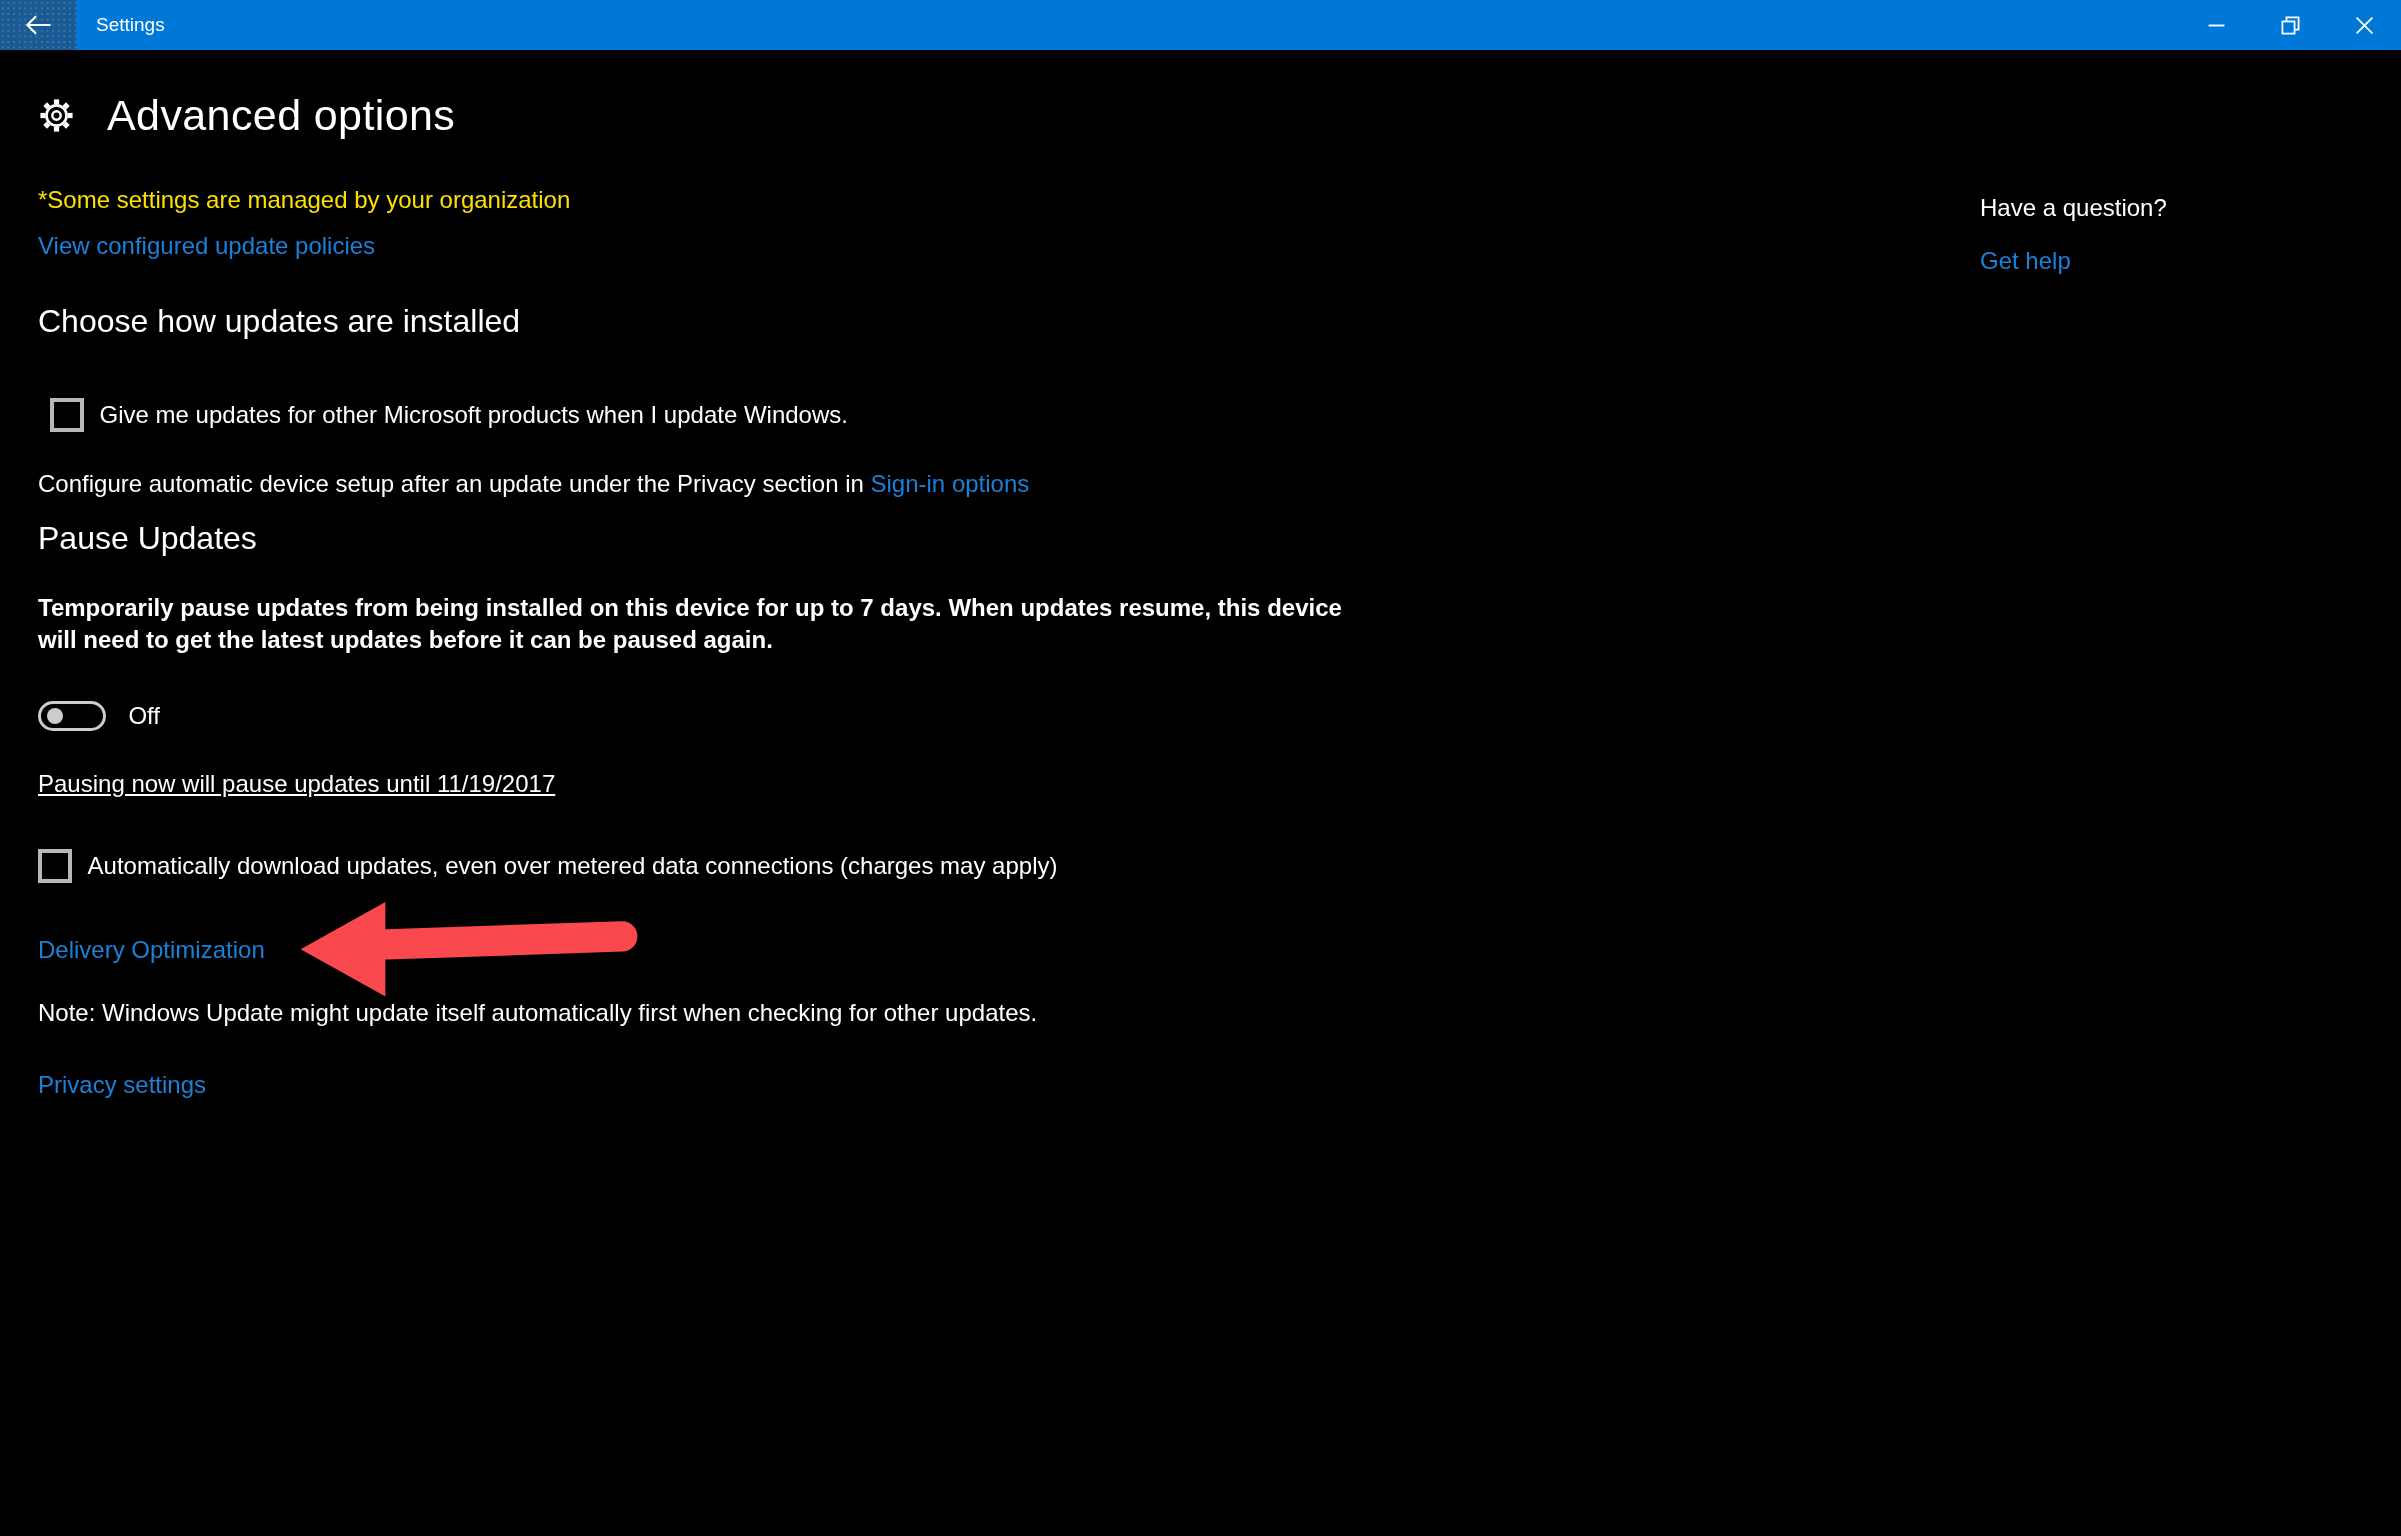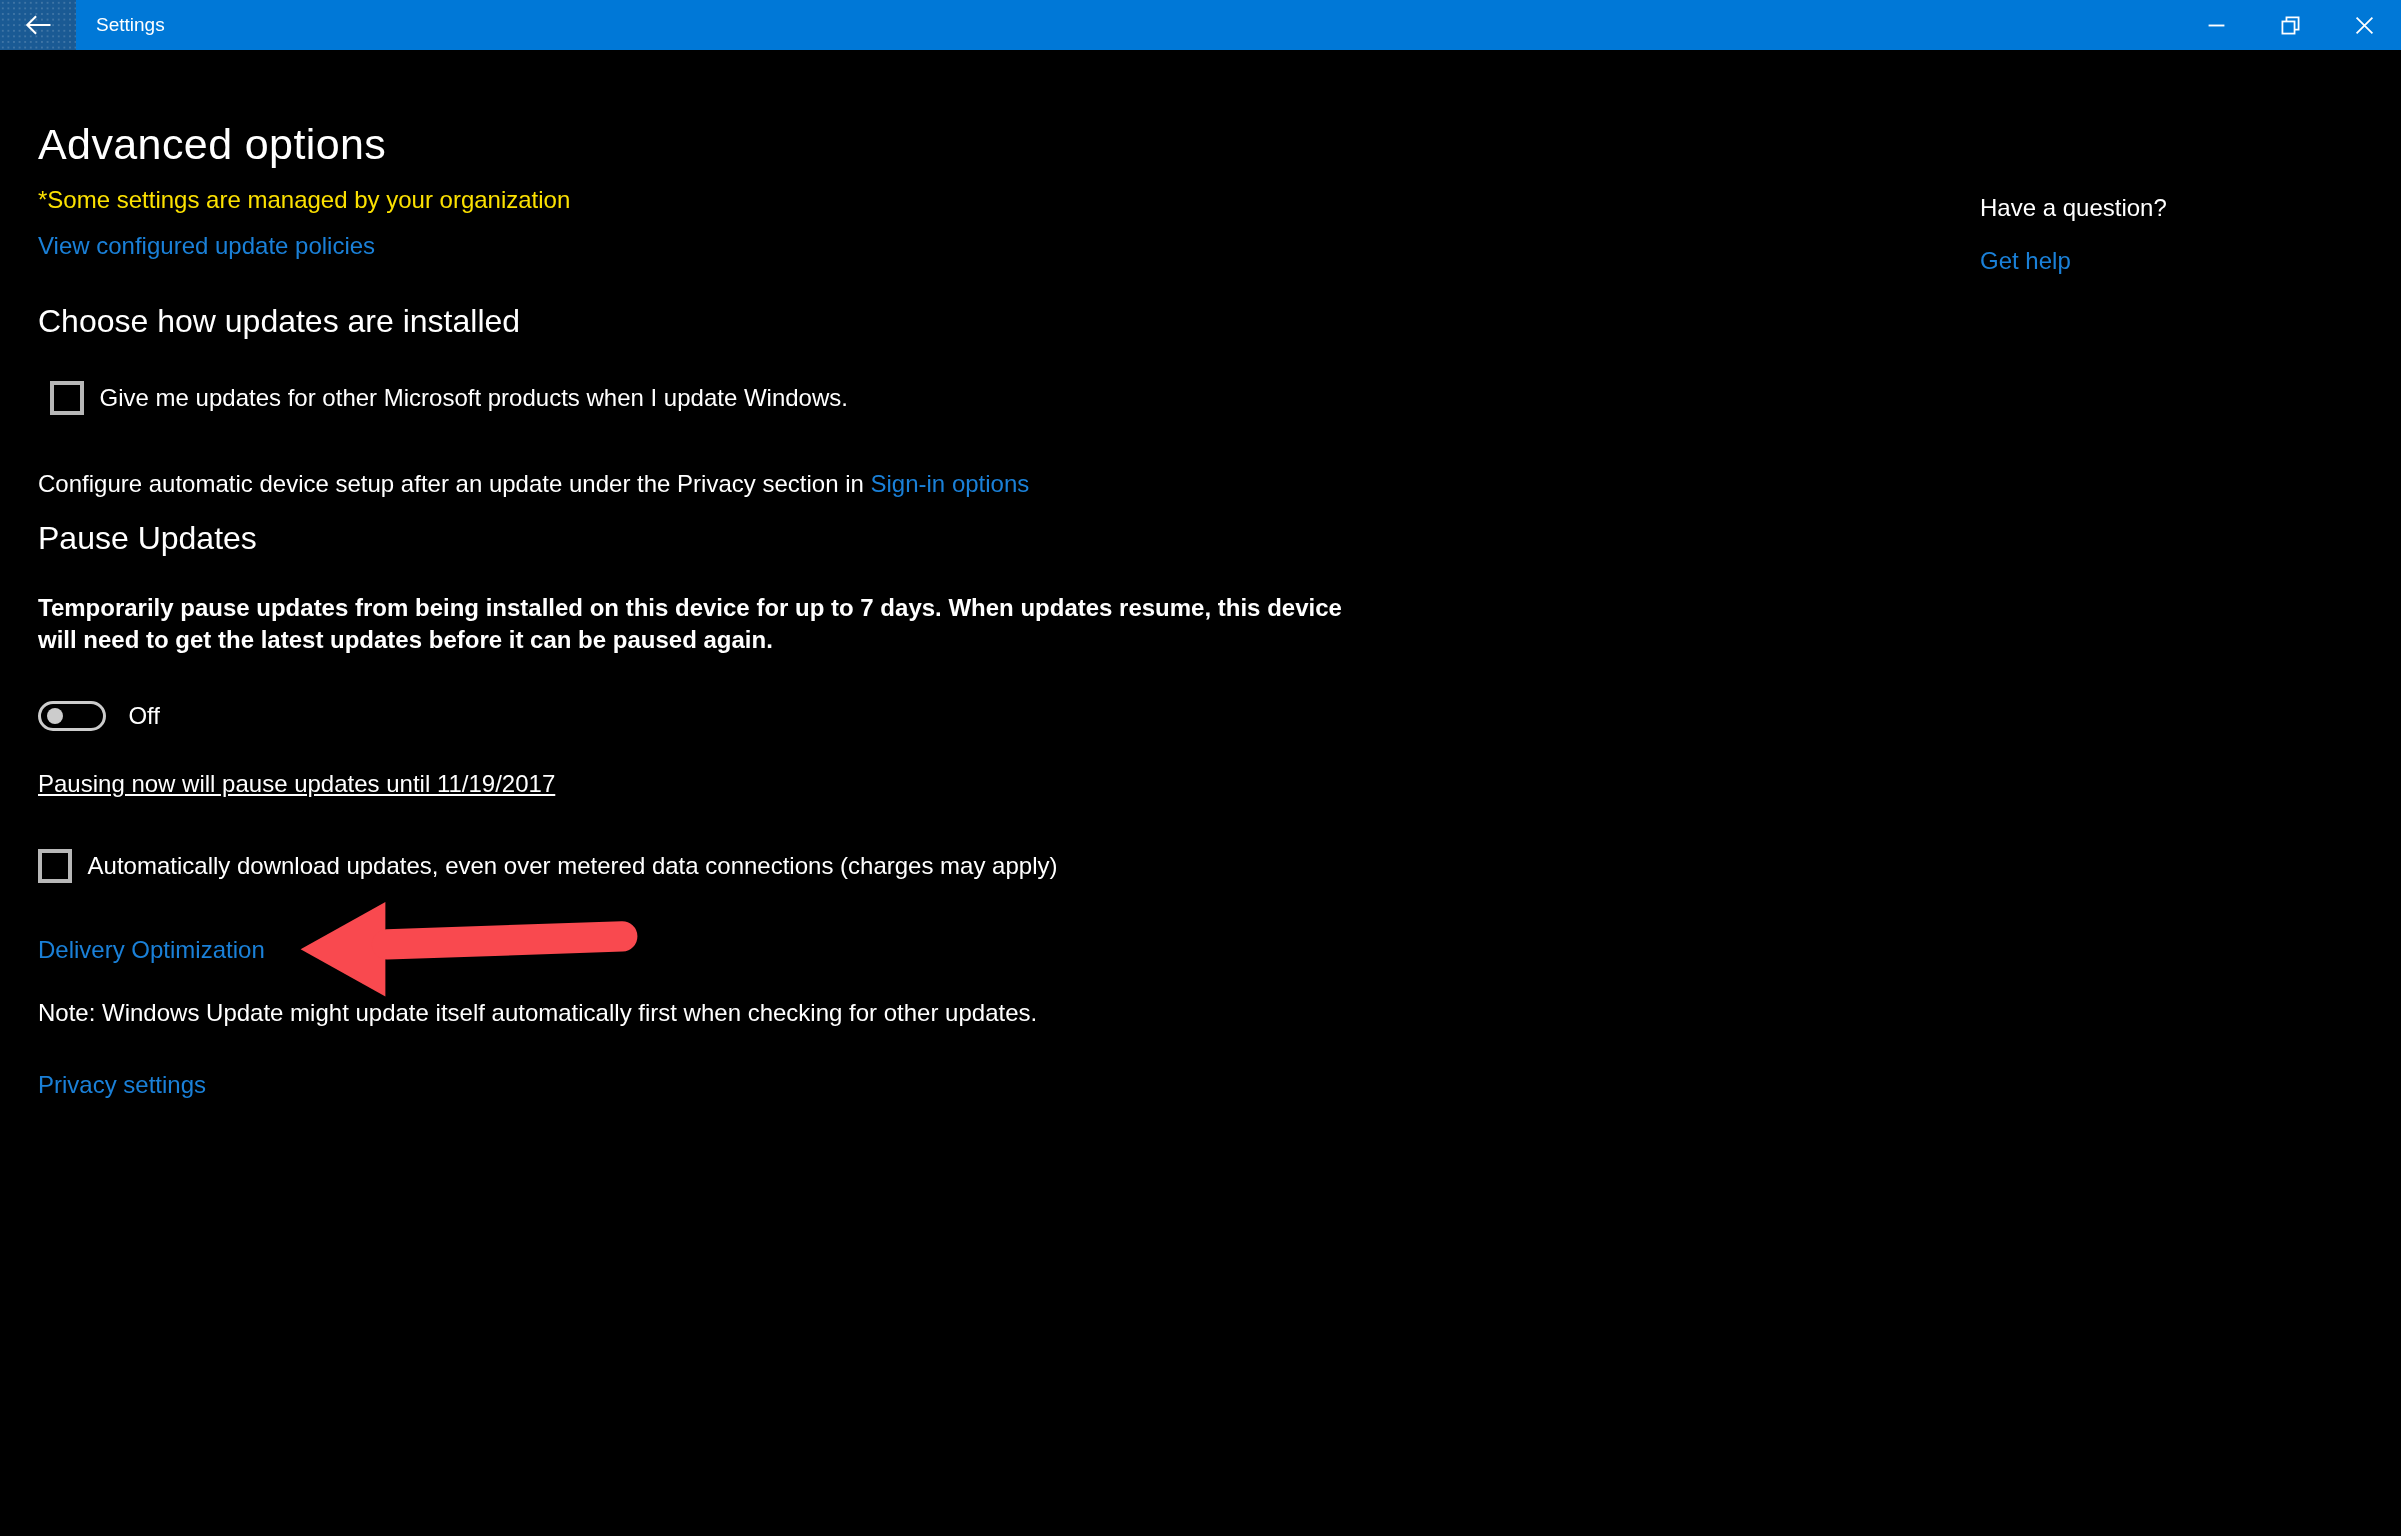--- a/index.html
+++ b/index.html
@@ -11,21 +11,21 @@
   .titlebar{position:absolute;top:0;left:0;width:2401px;height:50px;background:#0078d7;}
   .back-button{position:absolute;left:0;top:0;width:76px;height:50px;background:#1a5a94;
     background-image:radial-gradient(rgba(255,255,255,.16) 1px, transparent 1px);
     background-size:5.6px 5.6px;display:flex;align-items:center;justify-content:center;cursor:pointer;}
   .titlebar-title{position:absolute;left:96px;top:0;height:50px;display:flex;align-items:center;
     font-size:19px;color:#ffffff;}
   .window-controls{position:absolute;right:0;top:0;height:50px;display:flex;}
   .win-btn{width:74px;height:50px;display:flex;align-items:center;justify-content:center;cursor:pointer;}
 
   
-  .page-header{position:absolute;left:38px;top:88px;display:flex;align-items:center;gap:32px;height:54px;flex-direction:column;}
+  .page-header{position:absolute;left:38px;top:88px;display:flex;align-items:center;gap:32px;height:54px;}
   .page-title{font-size:43px;font-weight:300;letter-spacing:0.4px;color:#fff;}
 
   
   .t30{font-size:24px;line-height:30px;color:#fff;}
   .h40{font-size:32px;font-weight:400;color:#fff;}
   .link{color:#1a80d8;cursor:pointer;text-decoration:none;}
   .yellow{color:#fce100;}
 
   .abs{position:absolute;left:38px;}
 
@@ -101,21 +101,21 @@
     <span class="link">View configured update policies</span>
   </div>
 
   <div class="help-q">Have a question?</div>
   <div class="help-link">
     <span class="link">Get help</span>
   </div>
 
   <div class="abs h40" style="top:303px;">Choose how updates are installed</div>
 
-  <div class="abs check-row" style="top:381px;padding-left:12px;">
+  <div class="abs check-row" style="top:398px;padding-left:12px;">
     <div class="checkbox"></div>
     <div class="t30">Give me updates for other Microsoft products when I update Windows.</div>
   </div>
 
   <div class="abs t30" style="top:469px;">
     <span>Configure automatic device setup after an update under the Privacy section in </span><span class="link">Sign-in options</span>
   </div>
 
   <div class="abs h40" style="top:520px;">Pause Updates</div>
 

